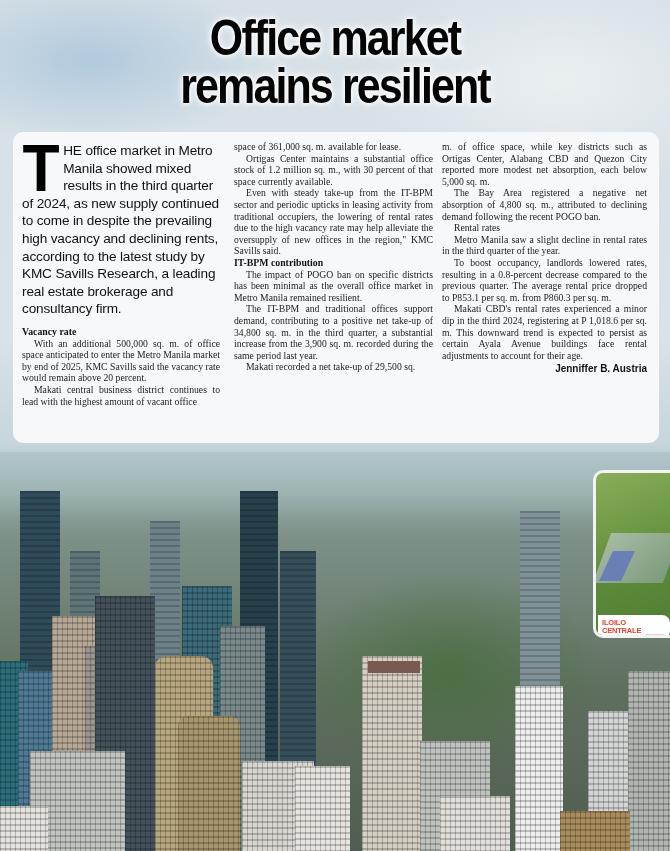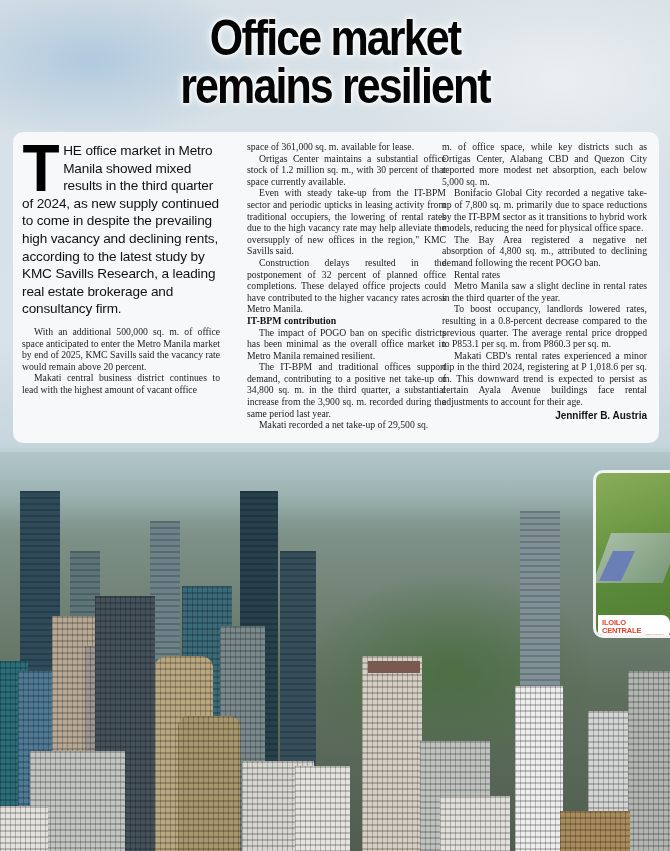--- a/index.html
+++ b/index.html
@@ -27,21 +27,21 @@
     .headline span { display: block; }
 
     
     .article {
       position: absolute; left: 13px; top: 132px; width: 646px; height: 311px;
       background: rgba(248,249,250,0.96); border-radius: 10px;
       padding: 10px 12px 0 12px;
     }
     .col { position: absolute; top: 10px; }
     .col1 { left: 9px; width: 198px; }
-    .col2 { left: 234px; width: 199px; top: 9px; }
+    .col2 { left: 221px; width: 199px; top: 9px; }
     .col3 { left: 429px; width: 205px; top: 9px; }
 
     .lede {
       font-family: "Liberation Sans", sans-serif; font-size: 13.6px; line-height: 17.6px;
       color: #111; letter-spacing: -0.15px;
     }
     .dropcap {
       float: left; font-family: "Liberation Sans", sans-serif; font-weight: bold;
       font-size: 66px; line-height: 48px; height: 50px; margin: 2px 2px 0 -1px; color: #000;
       transform: scaleX(0.92);
@@ -103,42 +103,41 @@
     <span>remains resilient</span>
   </h1>
 
   <div class="article">
 
     <div class="col col1">
       <div class="lede">
         <span class="dropcap">T</span><span>HE office market in Metro Manila showed mixed results in the third quarter of 2024, as new supply continued to come in despite the prevailing high vacancy and declining rents, according to the latest study by KMC Savills Research, a leading real estate brokerage and consultancy firm.</span>
       </div>
       <div class="body-text">
+        <h4>Vacancy rate</h4>
         <p>With an additional 500,000 sq. m. of office space anticipated to enter the Metro Manila market by end of 2025, KMC Savills said the vacancy rate would remain above 20 percent.</p>
         <p>Makati central business district continues to lead with the highest amount of vacant office</p>
       </div>
     </div>
 
     <div class="col col2">
       <div class="body-text">
         <p class="noindent">space of 361,000 sq. m. available for lease.</p>
         <p>Ortigas Center maintains a substantial office stock of 1.2 million sq. m., with 30 percent of that space currently available.</p>
         <p>Even with steady take-up from the IT-BPM sector and periodic upticks in leasing activity from traditional occupiers, the lowering of rental rates due to the high vacancy rate may help alleviate the oversupply of new offices in the region," KMC Savills said.</p>
-        <p>Construction delays resulted in the postponement of 32 percent of planned office completions. These delayed office projects could have contributed to the higher vacancy rates across Metro Manila.</p>
         <h4>IT-BPM contribution</h4>
         <p>The impact of POGO ban on specific districts has been minimal as the overall office market in Metro Manila remained resilient.</p>
         <p>The IT-BPM and traditional offices support demand, contributing to a positive net take-up of 34,800 sq. m. in the third quarter, a substantial increase from the 3,900 sq. m. recorded during the same period last year.</p>
         <p>Makati recorded a net take-up of 29,500 sq.</p>
       </div>
     </div>
 
     <div class="col col3">
       <div class="body-text">
         <p class="noindent">m. of office space, while key districts such as Ortigas Center, Alabang CBD and Quezon City reported more modest net absorption, each below 5,000 sq. m.</p>
-        <p>Bonifacio Global City recorded a negative take-up of 7,800 sq. m. primarily due to space reductions by the IT-BPM sector as it transitions to hybrid work models, reducing the need for physical office space.</p>
         <p>The Bay Area registered a negative net absorption of 4,800 sq. m., attributed to declining demand following the recent POGO ban.</p>
         <p class="subhead-plain">Rental rates</p>
         <p>Metro Manila saw a slight decline in rental rates in the third quarter of the year.</p>
         <p>To boost occupancy, landlords lowered rates, resulting in a 0.8-percent decrease compared to the previous quarter. The average rental price dropped to P853.1 per sq. m. from P860.3 per sq. m.</p>
         <p>Makati CBD's rental rates experienced a minor dip in the third 2024, registering at P 1,018.6 per sq. m. This downward trend is expected to persist as certain Ayala Avenue buildings face rental adjustments to account for their age.</p>
       </div>
       <div class="byline">Jenniffer B. Austria</div>
     </div>
   </div>
 

